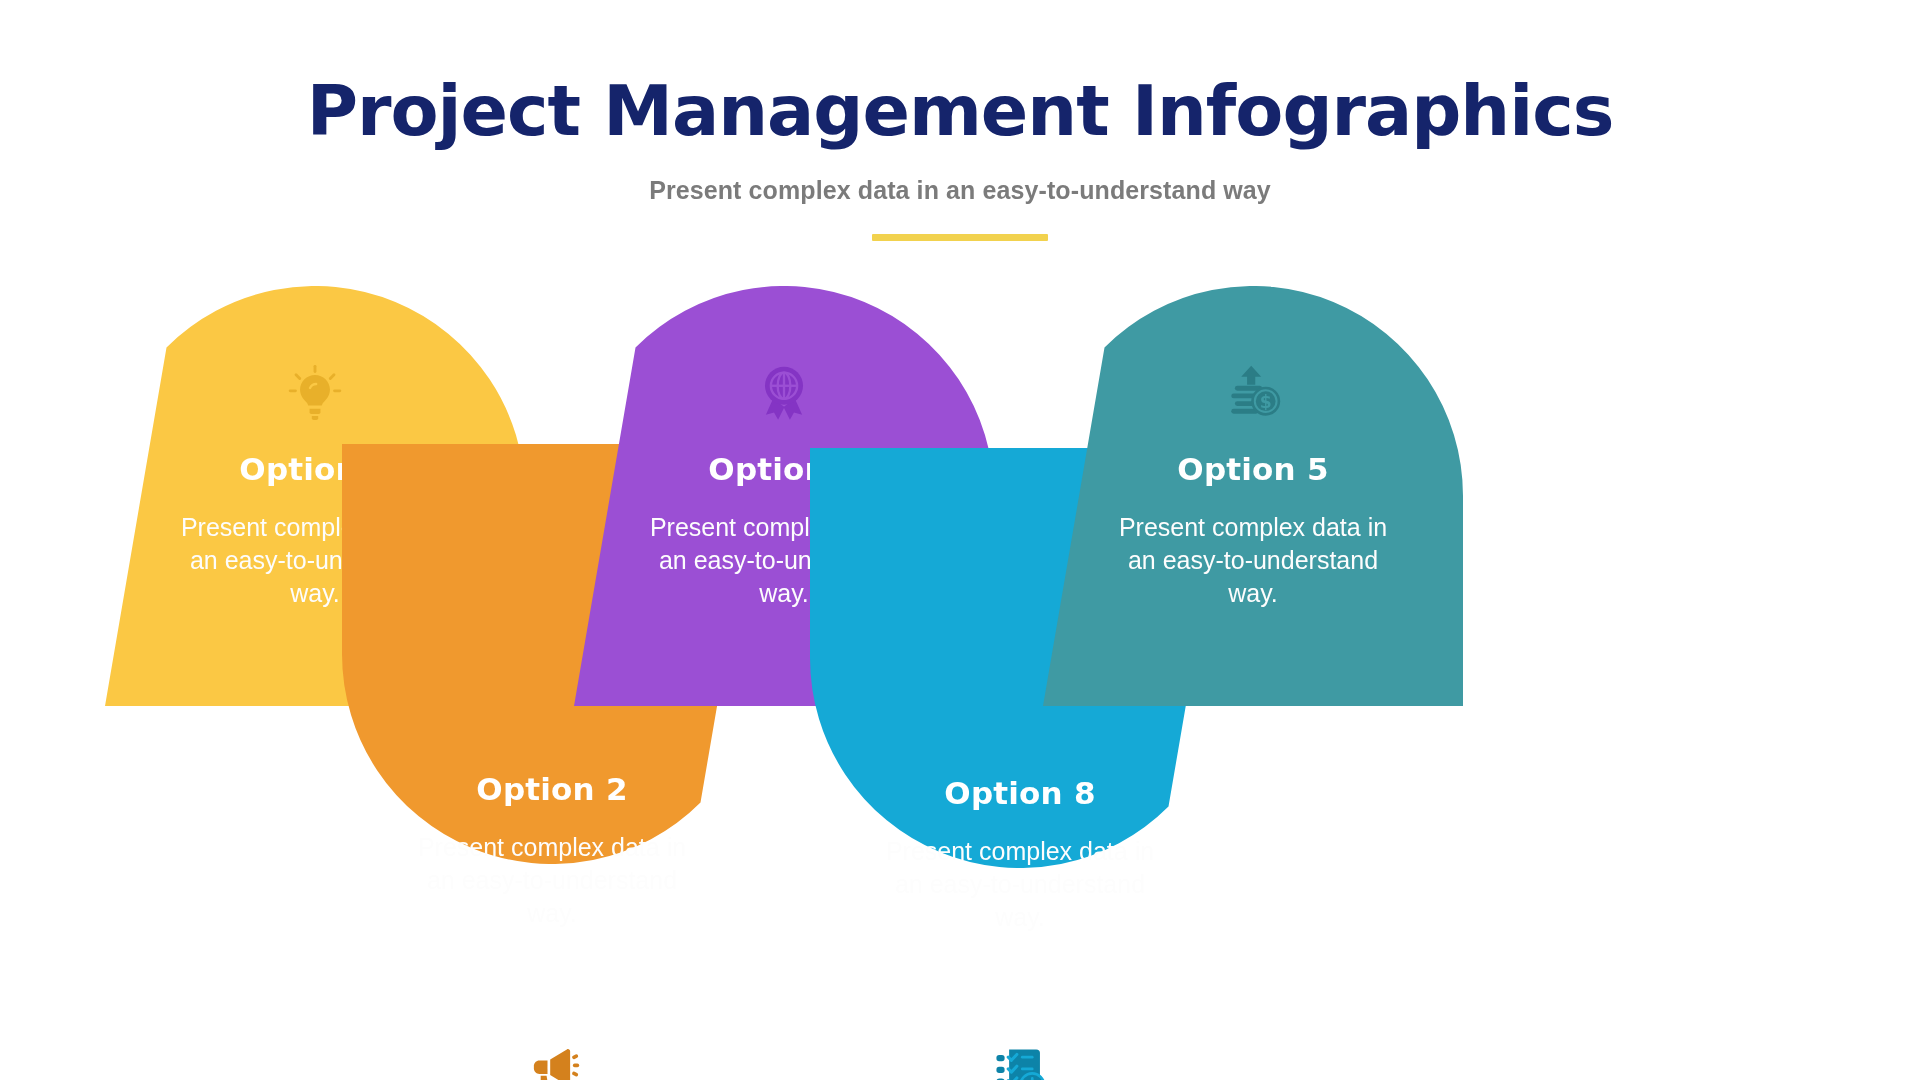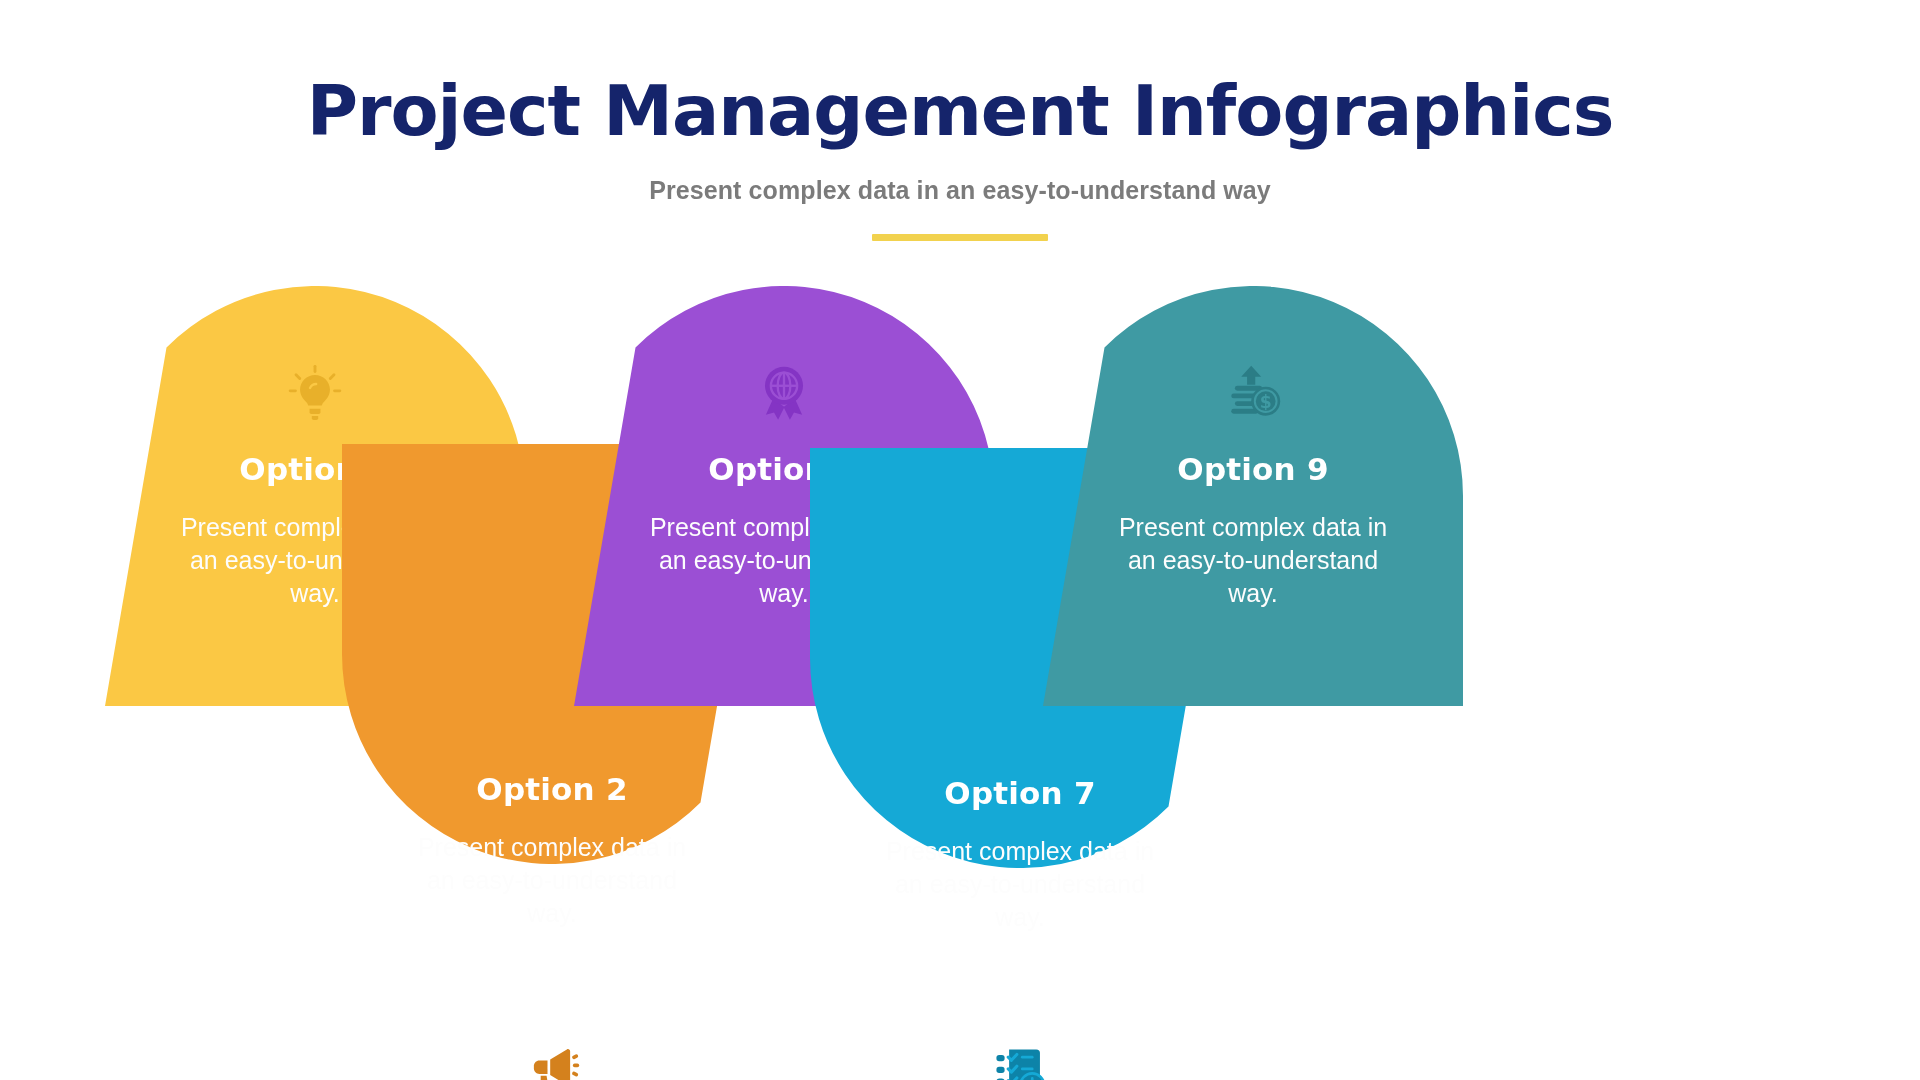--- a/index.html
+++ b/index.html
@@ -172,21 +172,21 @@
         <path d="M19 14.5l3.5 3.5 6-6.5" fill="none" stroke="#15a9d6" stroke-width="3.4" stroke-linecap="round" stroke-linejoin="round"></path>
         <path d="M19 27.5l3.5 3.5 6-6.5" fill="none" stroke="#15a9d6" stroke-width="3.4" stroke-linecap="round" stroke-linejoin="round"></path>
         <path d="M19 40.5l3.5 3.5 6-6.5" fill="none" stroke="#15a9d6" stroke-width="3.4" stroke-linecap="round" stroke-linejoin="round"></path>
         <rect x="33" y="13" width="14" height="3" rx="1.5" fill="#15a9d6"></rect>
         <rect x="33" y="26" width="14" height="3" rx="1.5" fill="#15a9d6"></rect>
         <circle cx="45.5" cy="45.5" r="13" stroke="#15a9d6" stroke-width="3"></circle>
         <path d="M45.5 38v8h6" fill="none" stroke="#15a9d6" stroke-width="3" stroke-linecap="round" stroke-linejoin="round"></path>
       </svg>
     </div>
     <div class="content">
-      <div class="petal-title">Option 7</div>
+      <div class="petal-title">Option 8</div>
       <div class="petal-desc">Present complex data in an easy-to-understand way.</div>
     </div>
   </div>
 
   <div class="petal up" id="petal-4" style="left:1043px; top:286px;">
     <svg viewBox="0 0 420 420">
       <path d="M 420,210 A 210,210 0 0 0 61.5,61.5 L 0,420 L 420,420 Z" fill="#3f9aa3"></path>
     </svg>
     <div class="icon-wrap">
       <svg viewBox="0 0 64 64" fill="#2b7d86">
@@ -194,18 +194,18 @@
         <rect x="12" y="24" width="30" height="5.4" rx="2.7"></rect>
         <rect x="8" y="32.5" width="30" height="5.4" rx="2.7"></rect>
         <rect x="12" y="41" width="30" height="5.4" rx="2.7"></rect>
         <rect x="8" y="49.5" width="30" height="5.4" rx="2.7"></rect>
         <circle cx="46" cy="41" r="16"></circle>
         <circle cx="46" cy="41" r="12" fill="none" stroke="#3f9aa3" stroke-width="2.2"></circle>
         <text x="46" y="48.5" font-family="DejaVu Sans, sans-serif" font-size="19" font-weight="bold" fill="#3f9aa3" text-anchor="middle">$</text>
       </svg>
     </div>
     <div class="content">
-      <div class="petal-title">Option 9</div>
+      <div class="petal-title">Option 5</div>
       <div class="petal-desc">Present complex data in an easy-to-understand way.</div>
     </div>
   </div>
 
 </div>
 
 </body></html>

